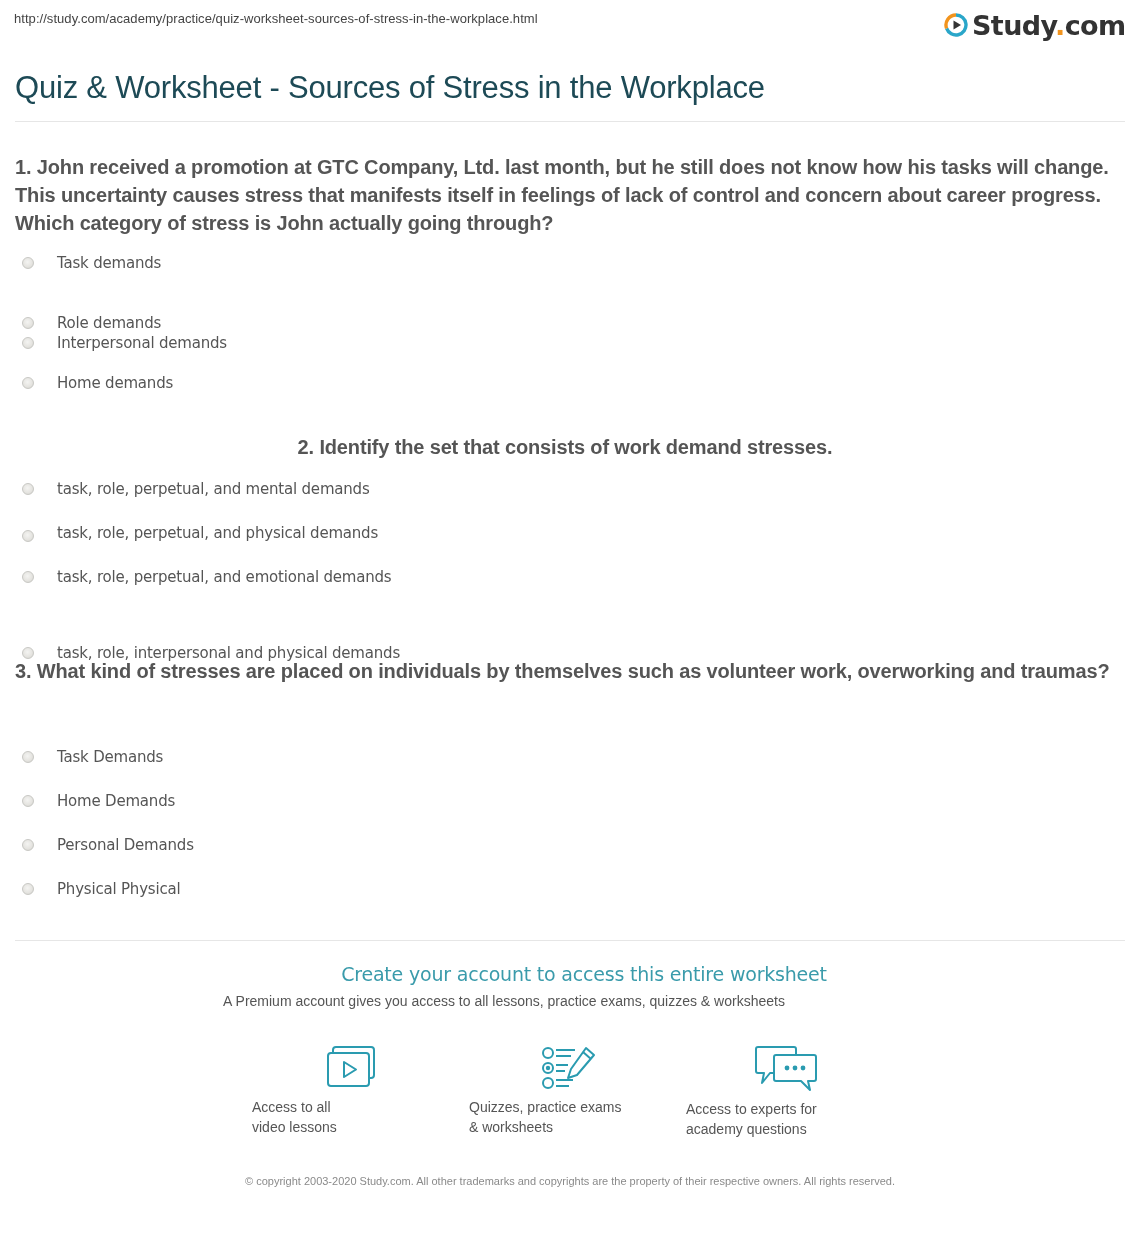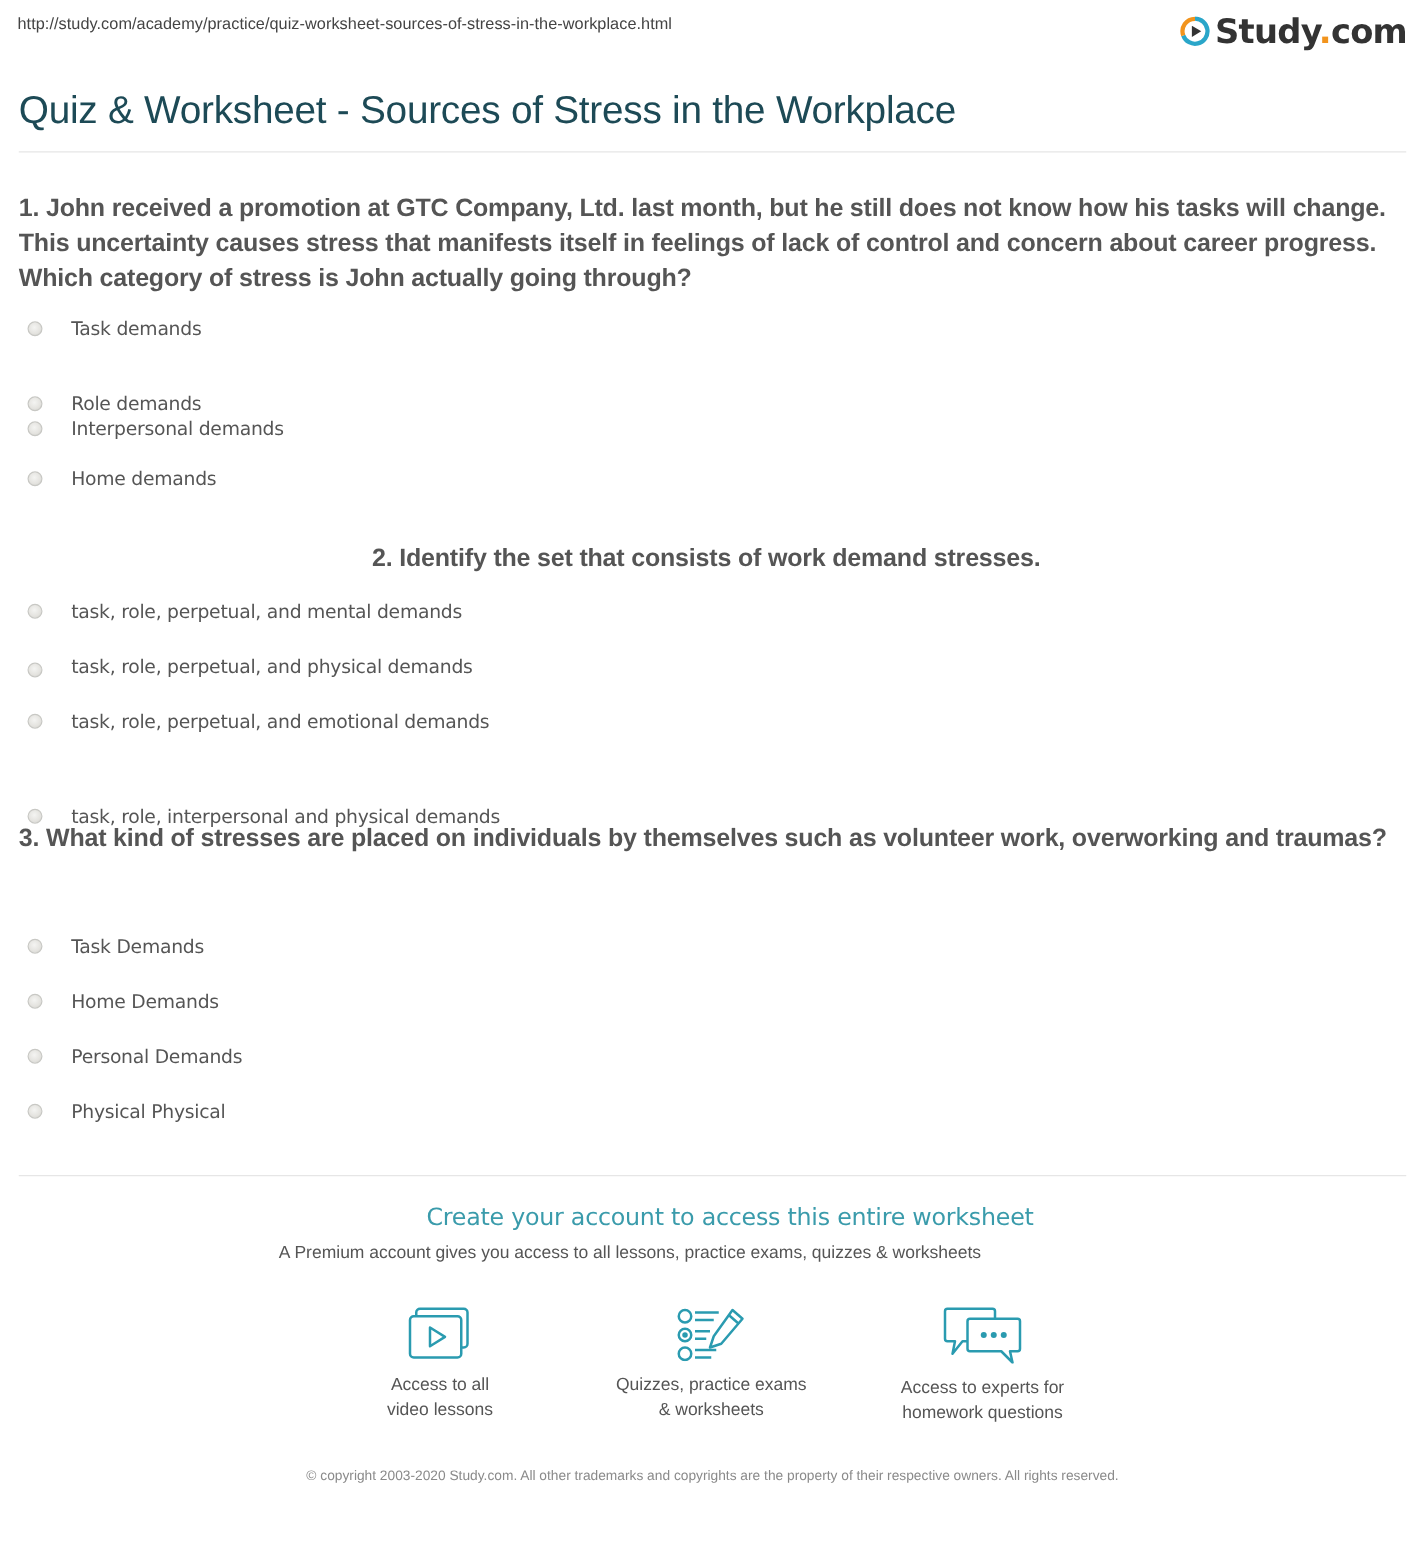--- a/index.html
+++ b/index.html
@@ -63,21 +63,21 @@
       position: absolute; left: 14px; width: 1140px; top: 963px; text-align: center;
       font-family: "DejaVu Sans", sans-serif;
       font-size: 19px; color: #3a9bab; letter-spacing: -0.2px; font-weight: normal;
     }
     .cta-sub {
       position: absolute; left: 0; width: 1008px; top: 993px; text-align: center;
       font-family: "Liberation Sans", sans-serif;
       font-size: 14px; color: #555555;
     }
     .feature {
-      position: absolute; top: 1045px; width: 200px; text-align: center;
+      position: absolute; top: 1045px; width: 200px; 
     }
     .feature svg { display: block; margin: 0 auto; }
     .feature-label {
       margin-top: 8px;
       font-family: "Liberation Sans", sans-serif;
       font-size: 14px; color: #555555; line-height: 20px;
     }
     .copyright {
       position: absolute; left: 215px; width: 710px; top: 1173px; text-align: center;
       font-family: "Liberation Sans", sans-serif;
@@ -206,17 +206,17 @@
     <g fill="#fff" stroke="#2a9bb0" stroke-width="2" stroke-linejoin="round">
       <path d="M4 2 H40 a2 2 0 0 1 2 2 V26 a2 2 0 0 1 -2 2 H16 L8 38 L10 28 H4 a2 2 0 0 1 -2 -2 V4 a2 2 0 0 1 2 -2 Z"></path>
       <path d="M22 10 H60 a2 2 0 0 1 2 2 V34 a2 2 0 0 1 -2 2 H54 L56 45 L47 36 H22 a2 2 0 0 1 -2 -2 V12 a2 2 0 0 1 2 -2 Z"></path>
     </g>
     <circle cx="33" cy="23" r="2.4" fill="#2a9bb0"></circle>
     <circle cx="41" cy="23" r="2.4" fill="#2a9bb0"></circle>
     <circle cx="49" cy="23" r="2.4" fill="#2a9bb0"></circle>
   </svg>
   <div class="feature-label">
       <div>Access to experts for</div>
-      <div>homework questions</div>
+      <div>academy questions</div>
     </div>
 </div>
 
 <div class="copyright">© copyright 2003-2020 Study.com. All other trademarks and copyrights are the property of their respective owners. All rights reserved.</div>
 
 </body></html>

